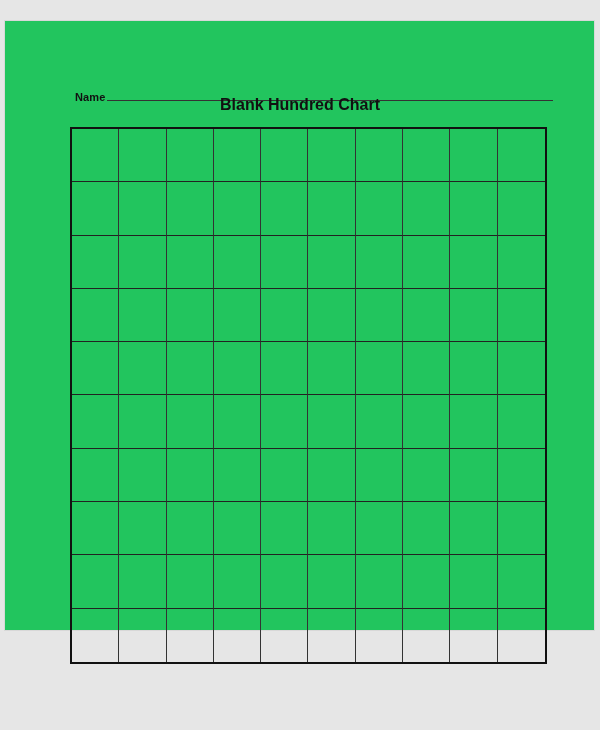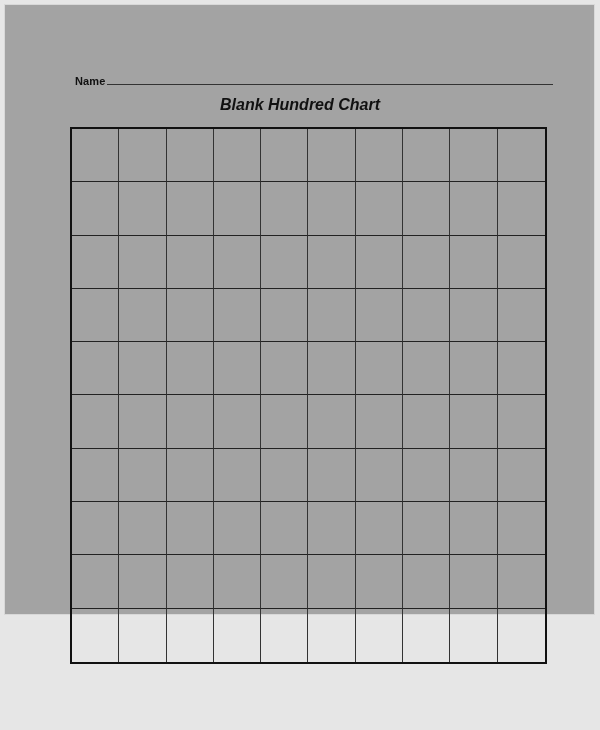--- a/index.html
+++ b/index.html
@@ -2,38 +2,38 @@
 <html><head>
 <meta charset="utf-8">
 <style>
   html, body { margin: 0; padding: 0; }
   body {
     width: 600px; height: 730px; background: #e6e6e6;
     position: relative; overflow: hidden;
     font-family: "Liberation Sans", sans-serif;
   }
   .page {
-    position: absolute; left: 4px; top: 4px; width: 591px; height: 611px;
-    background: #a3a3a3; border: 1px solid #d8d8d8; box-sizing: border-box;
+    position: absolute; left: 4px; top: 20px; width: 591px; height: 611px;
+    background: #22c55e; border: 1px solid #d8d8d8; box-sizing: border-box;
   }
   .name-row {
     position: absolute; left: 70px; top: 68px; width: 478px; height: 14px;
     display: flex; align-items: flex-end;
   }
   .name-label {
     font-size: 11px; font-weight: bold; color: #111; line-height: 11px;
     letter-spacing: 0.1px;
   }
   .name-line {
     flex: 1; border-bottom: 1px solid #333; margin-left: 2px; height: 0;
     margin-bottom: 2px;
   }
   .title {
     position: absolute; left: 0; width: 600px; top: 96px; text-align: center;
-    font-size: 16px; font-weight: bold; color: #111; font-style: italic;
+    font-size: 16px; font-weight: bold; color: #111;
   }
   .grid {
     position: absolute; left: 70px; top: 127px; width: 477px; height: 537px;
     box-sizing: border-box; border: 2px solid #111;
     display: grid;
     grid-template-columns: repeat(10, 1fr);
     grid-template-rows: repeat(10, 1fr);
   }
   .cell {
     border-right: 1px solid #333; border-bottom: 1px solid #222;

